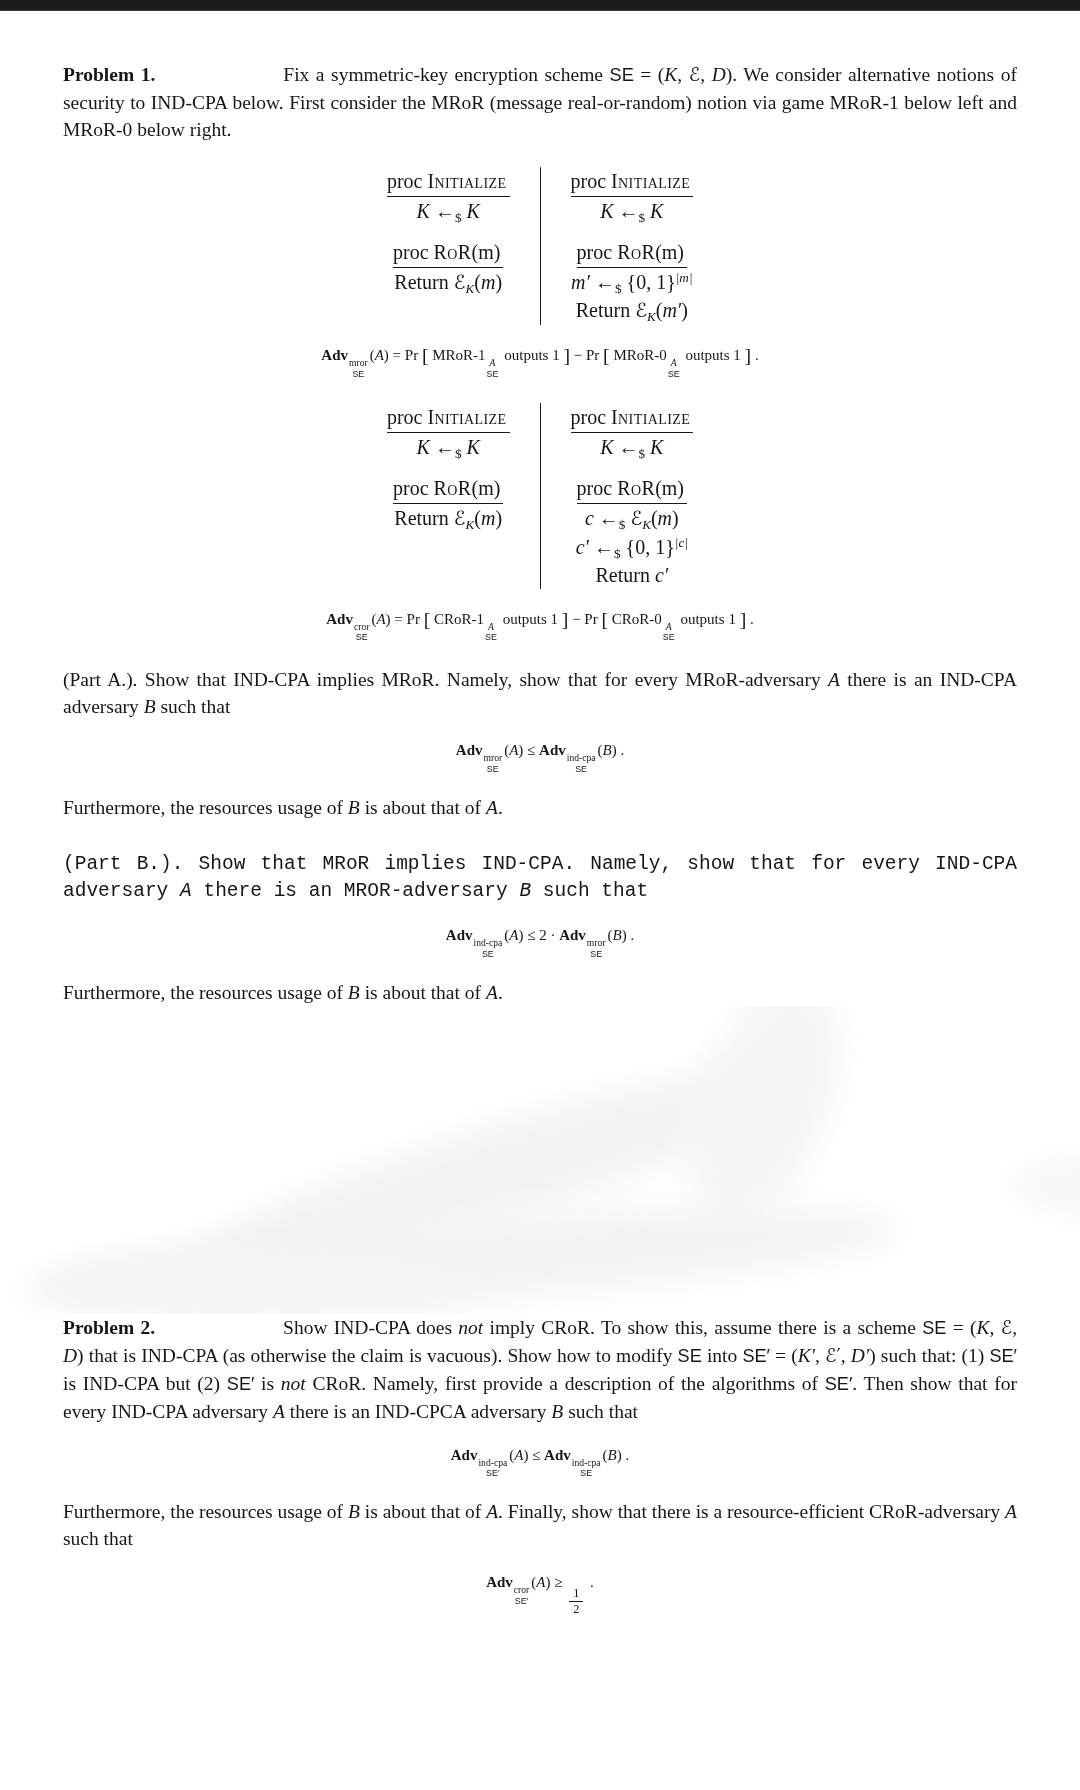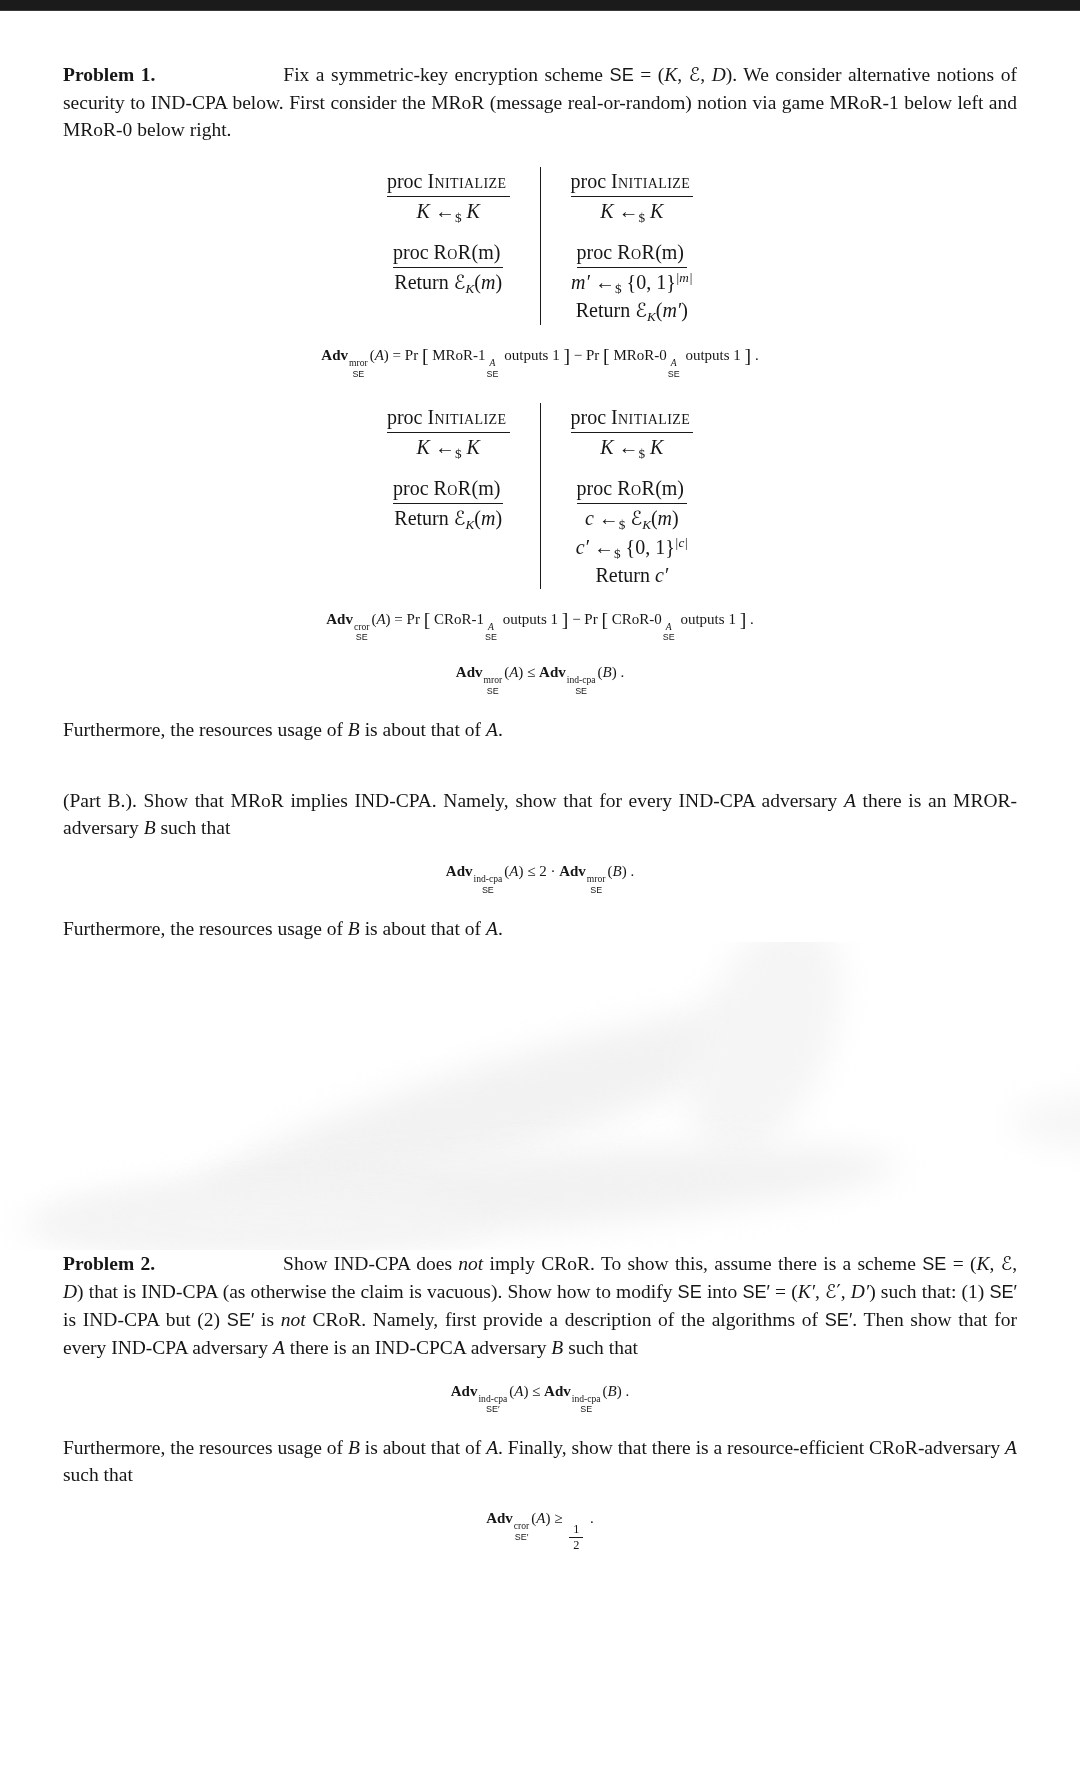--- a/index.html
+++ b/index.html
@@ -45,21 +45,21 @@
   .game-col.right{padding-left:30px;border-left:1.6px solid #1a1a1a;}
   .game-section + .game-section{margin-top:13px;}
   .game-header{display:inline-block;border-bottom:1.5px solid #1a1a1a;padding:0 3px 1px 0;}
   .game-line{display:block;}
   
   .mt-p1{margin-top:50px;}
   .mt-def{margin-top:20px;}
   .mt-now{margin-top:14px;}
   .mt-part{margin-top:24px;}
   .mt-after{margin-top:20px;}
-  .mt-partb{margin-top:44px;}
+  .mt-partb{margin-top:30px;font-family:Liberation Mono, monospace;}
   
   .smudge{position:relative;height:308px;overflow:hidden;margin:0 -63px;}
   .blob{position:absolute;background:#f2f2f2;filter:blur(16px);border-radius:50%;}
   .blob.b1{left:180px;top:120px;width:640px;height:90px;transform:rotate(-17deg);}
   .blob.b2{left:700px;top:-30px;width:130px;height:250px;transform:rotate(22deg);background:#f5f5f5;}
   .blob.b3{left:20px;top:215px;width:880px;height:78px;transform:rotate(-4deg);}
   .blob.b4{left:1010px;top:150px;width:260px;height:60px;background:#f6f6f6;}
   .blob.b5{left:60px;top:250px;width:420px;height:60px;background:#f4f4f4;}
 </style>
 </head>
@@ -109,20 +109,21 @@
           <span class="top seg-r">cror</span>
           <span class="bot seg-sf">SE</span>
         </span><span class="seg-r">(</span><span class="seg-i">A</span><span class="seg-r">) = Pr </span><span class="seg-br">[</span><span class="seg-r"> CRoR-1</span><span class="stack">
           <span class="top seg-i">A</span>
           <span class="bot seg-sf">SE</span>
         </span><span class="seg-r"> outputs 1 </span><span class="seg-br">]</span><span class="seg-r"> − Pr </span><span class="seg-br">[</span><span class="seg-r"> CRoR-0</span><span class="stack">
           <span class="top seg-i">A</span>
           <span class="bot seg-sf">SE</span>
         </span><span class="seg-r"> outputs 1 </span><span class="seg-br">]</span><span class="seg-r"> .</span></div>
 
+    <p class="para mt-part"><span class="seg-r">(Part A.). Show that IND-CPA implies MRoR. Namely, show that for every MRoR-adversary </span><span class="seg-i">A</span><span class="seg-r"> there is an IND-CPA adversary </span><span class="seg-i">B</span><span class="seg-r"> such that</span></p>
     <div class="formula"><span class="seg-b">Adv</span><span class="stack">
           <span class="top seg-r">mror</span>
           <span class="bot seg-sf">SE</span>
         </span><span class="seg-r">(</span><span class="seg-i">A</span><span class="seg-r">) ≤ </span><span class="seg-b">Adv</span><span class="stack">
           <span class="top seg-r">ind-cpa</span>
           <span class="bot seg-sf">SE</span>
         </span><span class="seg-r">(</span><span class="seg-i">B</span><span class="seg-r">) .</span></div>
     <p class="para mt-after"><span class="seg-r">Furthermore, the resources usage of </span><span class="seg-i">B</span><span class="seg-r"> is about that of </span><span class="seg-i">A</span><span class="seg-r">.</span></p>
 
     <p class="para mt-partb"><span class="seg-r">(Part B.). Show that MRoR implies IND-CPA. Namely, show that for every IND-CPA adversary </span><span class="seg-i">A</span><span class="seg-r"> there is an MROR-adversary </span><span class="seg-i">B</span><span class="seg-r"> such that</span></p>

